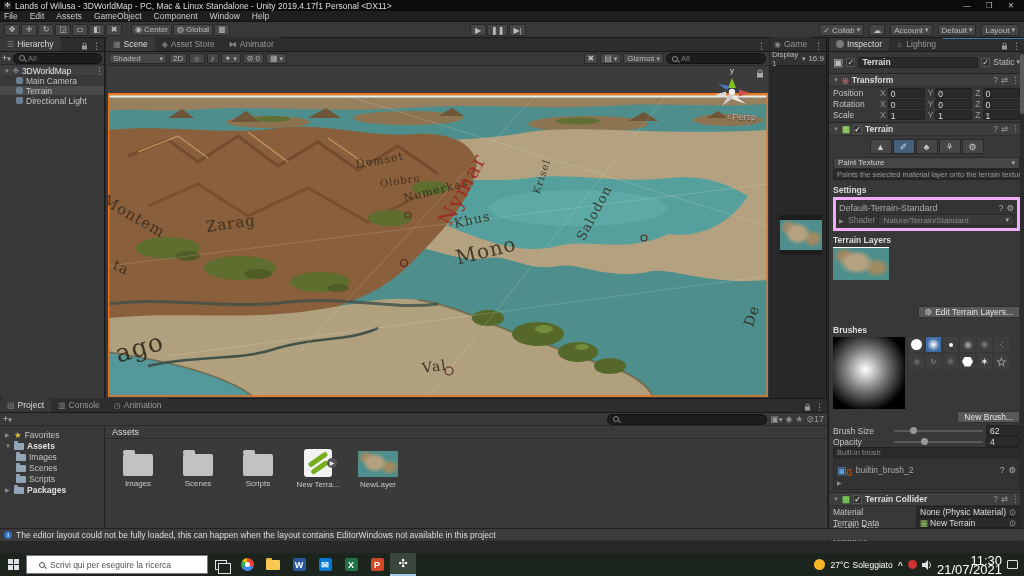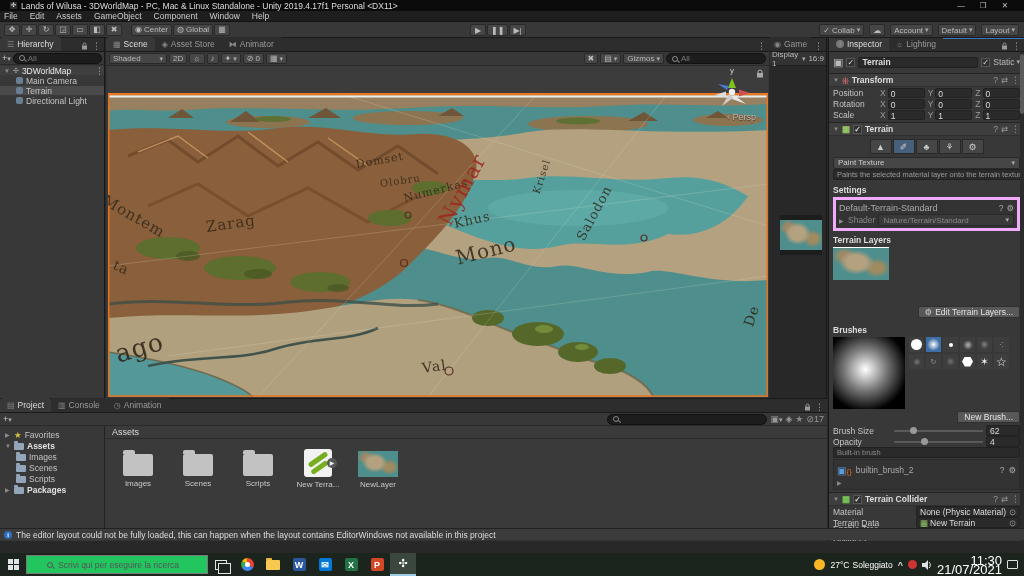--- a/index.html
+++ b/index.html
@@ -4,21 +4,21 @@
 <style>
   *{margin:0;padding:0;box-sizing:border-box;font-family:"Liberation Sans",sans-serif;}
   html,body{width:1024px;height:576px;overflow:hidden;background:#282828;}
   .abs{position:absolute;}
   .r{display:flex;align-items:center;}
   .grow{flex:1;}
   .ellip{white-space:nowrap;overflow:hidden;text-overflow:ellipsis;}
   #stage{position:relative;width:1024px;height:576px;background:#282828;font-size:9px;color:#c8c8c8;}
 
   
-  #titlebar{left:0;top:0;width:1024px;height:11px;background:#0b0b0b;color:#ddd;font-size:8.5px;padding:0 8px;}
+  #titlebar{left:0;top:0;width:1024px;height:11px;background:#0b0b0b;color:#ddd;font-size:8.5px;padding:0 2px;}
   #titlebar .appico{width:7px;height:7px;background:#2e2e2e;color:#fff;font-size:6px;line-height:7px;text-align:center;margin:0 4px 0 2px;}
   #winbtns span{width:22px;text-align:center;color:#ccc;font-size:7.5px;}
   #menubar{left:0;top:11px;width:1024px;height:11px;background:#1e1e1e;color:#ccc;font-size:8.5px;gap:12px;padding-left:4px;border-bottom:1px solid #141414;}
   #toolbar{left:0;top:22px;width:1024px;height:16px;background:#383838;border-bottom:1px solid #1a1a1a;padding:0 4px;}
   .tbtn{height:12px;min-width:16px;background:#464646;border:1px solid #292929;color:#bbb;font-size:8px;display:flex;align-items:center;justify-content:center;padding:0 3px;border-radius:2px;margin-right:1px;}
   .tbtn.lbl{gap:2px;}
   #playgrp{position:absolute;left:470px;top:2px;}
   #collabgrp{position:absolute;right:4px;top:2px;gap:4px;}
 
   
@@ -105,21 +105,21 @@
   #psize{position:absolute;right:12px;top:2px;width:28px;height:2px;background:#5a5a5a;}
   #psize div{position:absolute;left:8px;top:-2px;width:6px;height:6px;border-radius:50%;background:#999;}
 
   
   #statusbar{left:0;top:528px;width:1024px;height:12px;background:#3b3b3b;border-top:1px solid #222;color:#ddd;font-size:8.5px;gap:4px;padding:0 4px;}
   .infoico{width:8px;height:8px;border-radius:50%;background:#2f6fbe;color:#fff;font-size:6px;font-weight:bold;line-height:8px;text-align:center;font-family:"Liberation Serif",serif;}
   #taskbar{left:0;top:553px;width:1024px;height:23px;background:#1c251d;color:#eee;}
   #startbtn{width:26px;height:23px;display:flex;align-items:center;justify-content:center;}
   .winlogo{display:grid;grid-template-columns:5px 5px;grid-template-rows:5px 5px;gap:1px;}
   .winlogo i{background:#dfe3e6;}
-  #tsearch{width:182px;height:19px;background:#22c55e;border:1px solid #7a7a7a;color:#555;font-size:8.5px;display:flex;align-items:center;gap:5px;padding:0 20px;}
+  #tsearch{width:182px;height:19px;background:#ffffff;border:1px solid #7a7a7a;color:#555;font-size:8.5px;display:flex;align-items:center;gap:5px;padding:0 12px;}
   #tsearch .mag{border-color:#555;}
   #tsearch .mag::after{background:#555;}
   .tk{width:26px;height:23px;display:flex;align-items:center;justify-content:center;}
   .tk.active{background:#3b473c;border-bottom:2px solid #9ecbe8;}
   .appbox{width:13px;height:13px;border-radius:2px;color:#fff;font-size:9px;font-weight:bold;display:flex;align-items:center;justify-content:center;}
   .chrome{width:13px;height:13px;border-radius:50%;background:conic-gradient(#ea4335 0 33%,#4285f4 33% 66%,#34a853 66% 85%,#fbbc05 85% 100%);position:relative;}
   .chrome::after{content:"";position:absolute;left:4px;top:4px;width:5px;height:5px;border-radius:50%;background:#fff;}
   .folder-y{width:14px;height:10px;background:#f8c851;border-radius:1px;position:relative;}
   .folder-y::before{content:"";position:absolute;top:-2px;left:0;width:6px;height:2px;background:#e8b53e;border-radius:1px 1px 0 0;}
   .taskview{width:12px;height:10px;border:1px solid #dfe3e6;position:relative;background:transparent;}

